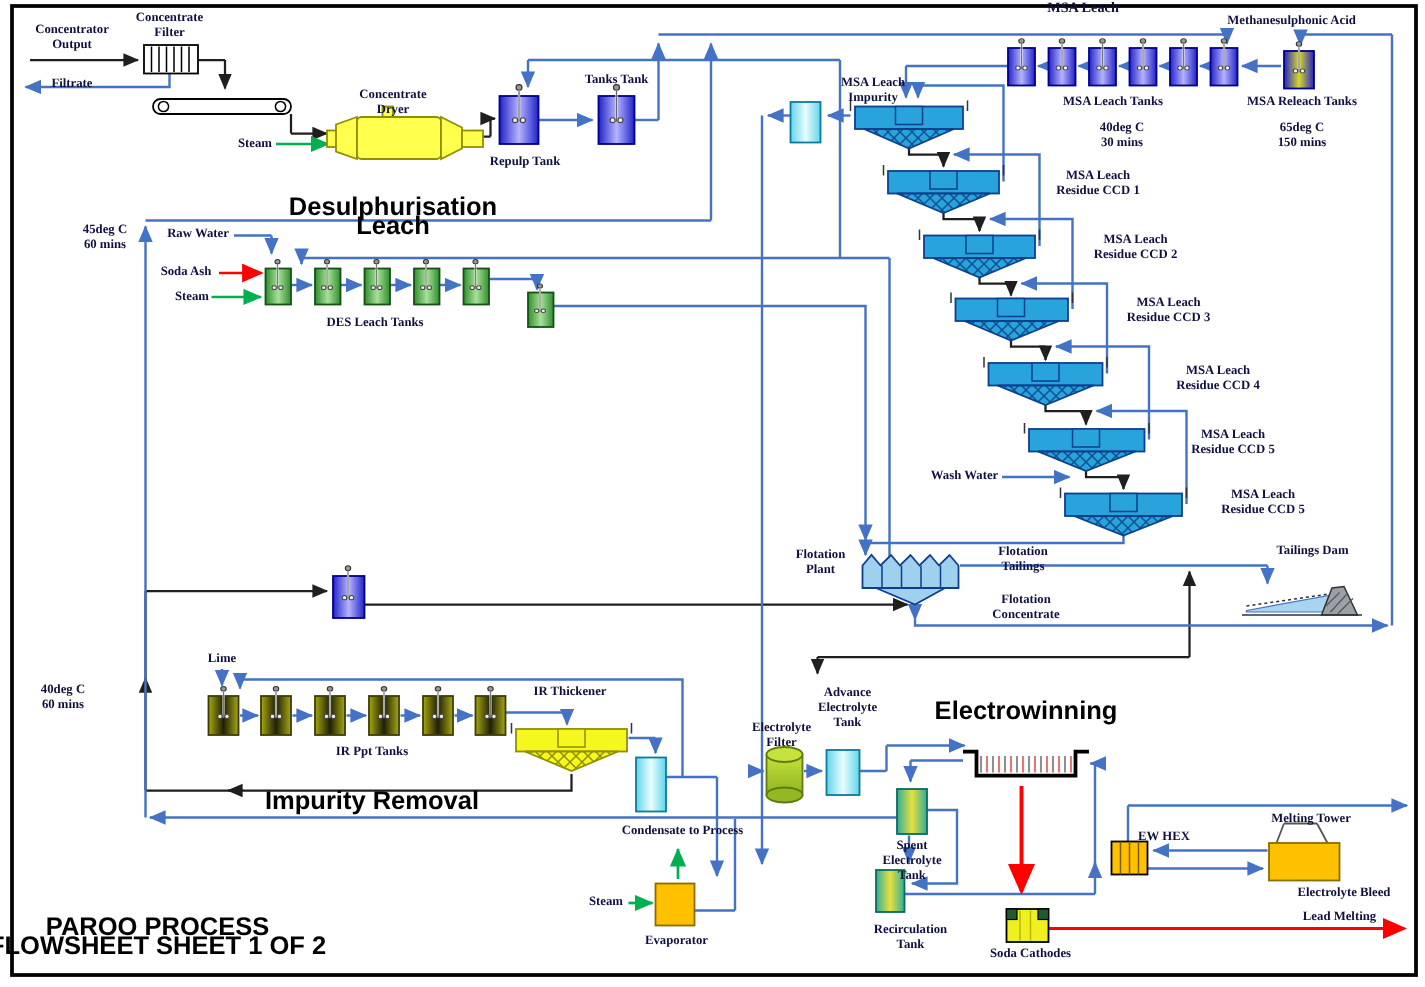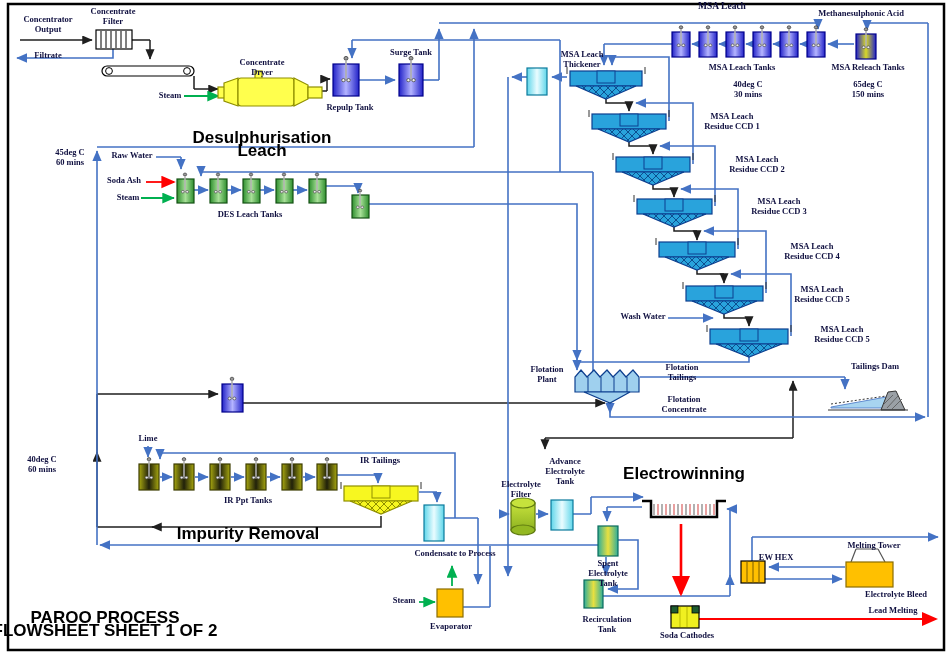--- a/index.html
+++ b/index.html
@@ -401,21 +401,21 @@
       <span>Steam</span>
     </div>
 <div class="lb" style="left:262px;top:57px">
       <span>Concentrate</span>
       <span>Dryer</span>
     </div>
 <div class="lb" style="left:350px;top:102px">
       <span>Repulp Tank</span>
     </div>
 <div class="lb" style="left:411px;top:47px">
-      <span>Surge Tank</span>
+      <span>Tanks Tank</span>
     </div>
 
 <div class="lb big" style="left:722px;top:1px">
       <span>MSA Leach</span>
     </div>
 <div class="lb" style="left:861px;top:8px">
       <span>Methanesulphonic Acid</span>
     </div>
 <div class="lb" style="left:742px;top:62px">
       <span>MSA Leach Tanks</span>
@@ -426,21 +426,21 @@
     </div>
 <div class="lb" style="left:868px;top:62px">
       <span>MSA Releach Tanks</span>
     </div>
 <div class="lb" style="left:868px;top:79px">
       <span>65deg C</span>
       <span>150 mins</span>
     </div>
 <div class="lb" style="left:582px;top:49px">
       <span>MSA Leach</span>
-      <span>Thickener</span>
+      <span>Impurity</span>
     </div>
 
 <div class="lb" style="left:732px;top:111px">
       <span>MSA Leach</span>
       <span>Residue CCD 1</span>
     </div>
 <div class="lb" style="left:757px;top:154px">
       <span>MSA Leach</span>
       <span>Residue CCD 2</span>
     </div>
@@ -505,21 +505,21 @@
       <span>40deg C</span>
       <span>60 mins</span>
     </div>
 <div class="lb" style="left:148px;top:433px">
       <span>Lime</span>
     </div>
 <div class="lb" style="left:248px;top:495px">
       <span>IR Ppt Tanks</span>
     </div>
 <div class="lb" style="left:380px;top:455px">
-      <span>IR Tailings</span>
+      <span>IR Thickener</span>
     </div>
 <div class="lb sans" style="left:248px;top:527px">
       <span>Impurity Removal</span>
     </div>
 
 <div class="lb" style="left:455px;top:548px">
       <span>Condensate to Process</span>
     </div>
 <div class="lb" style="left:404px;top:595px">
       <span>Steam</span>

